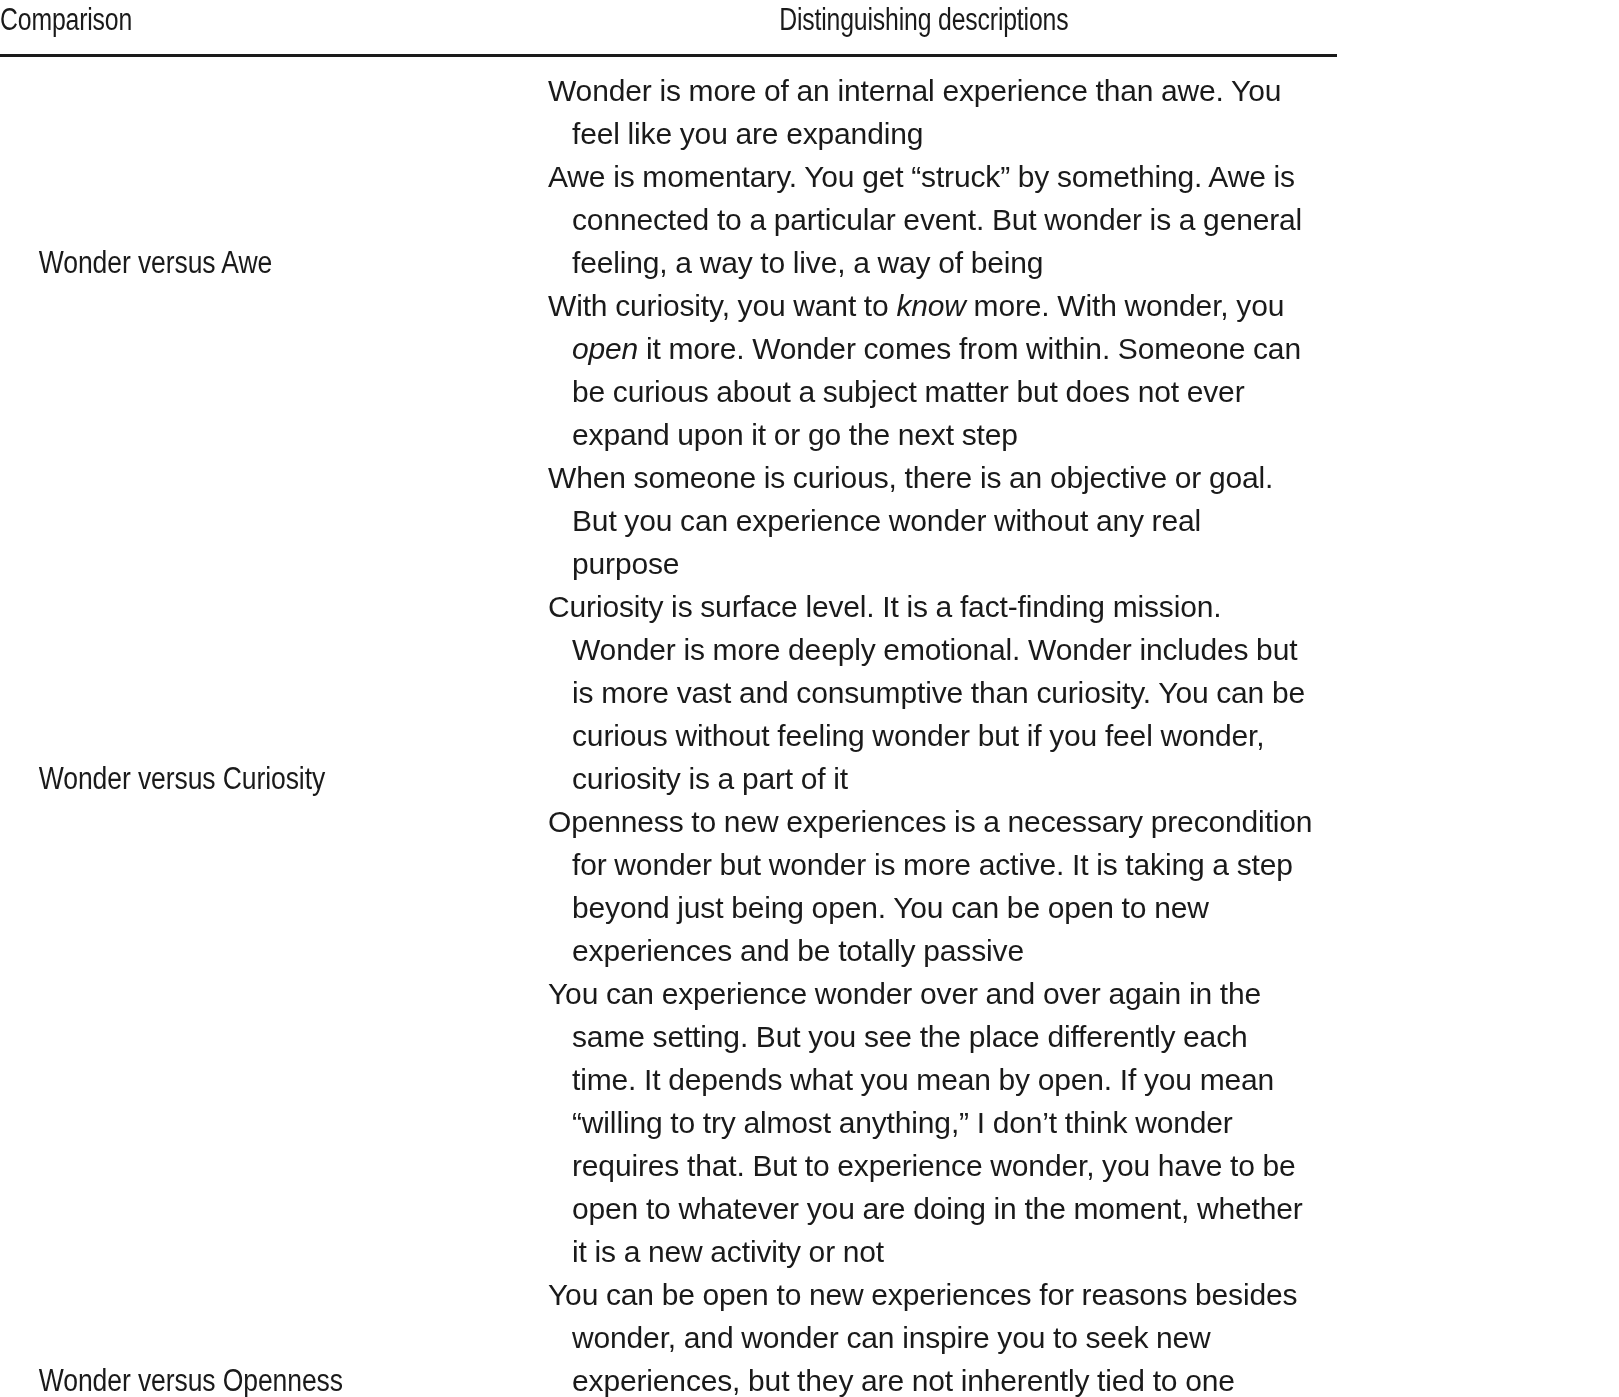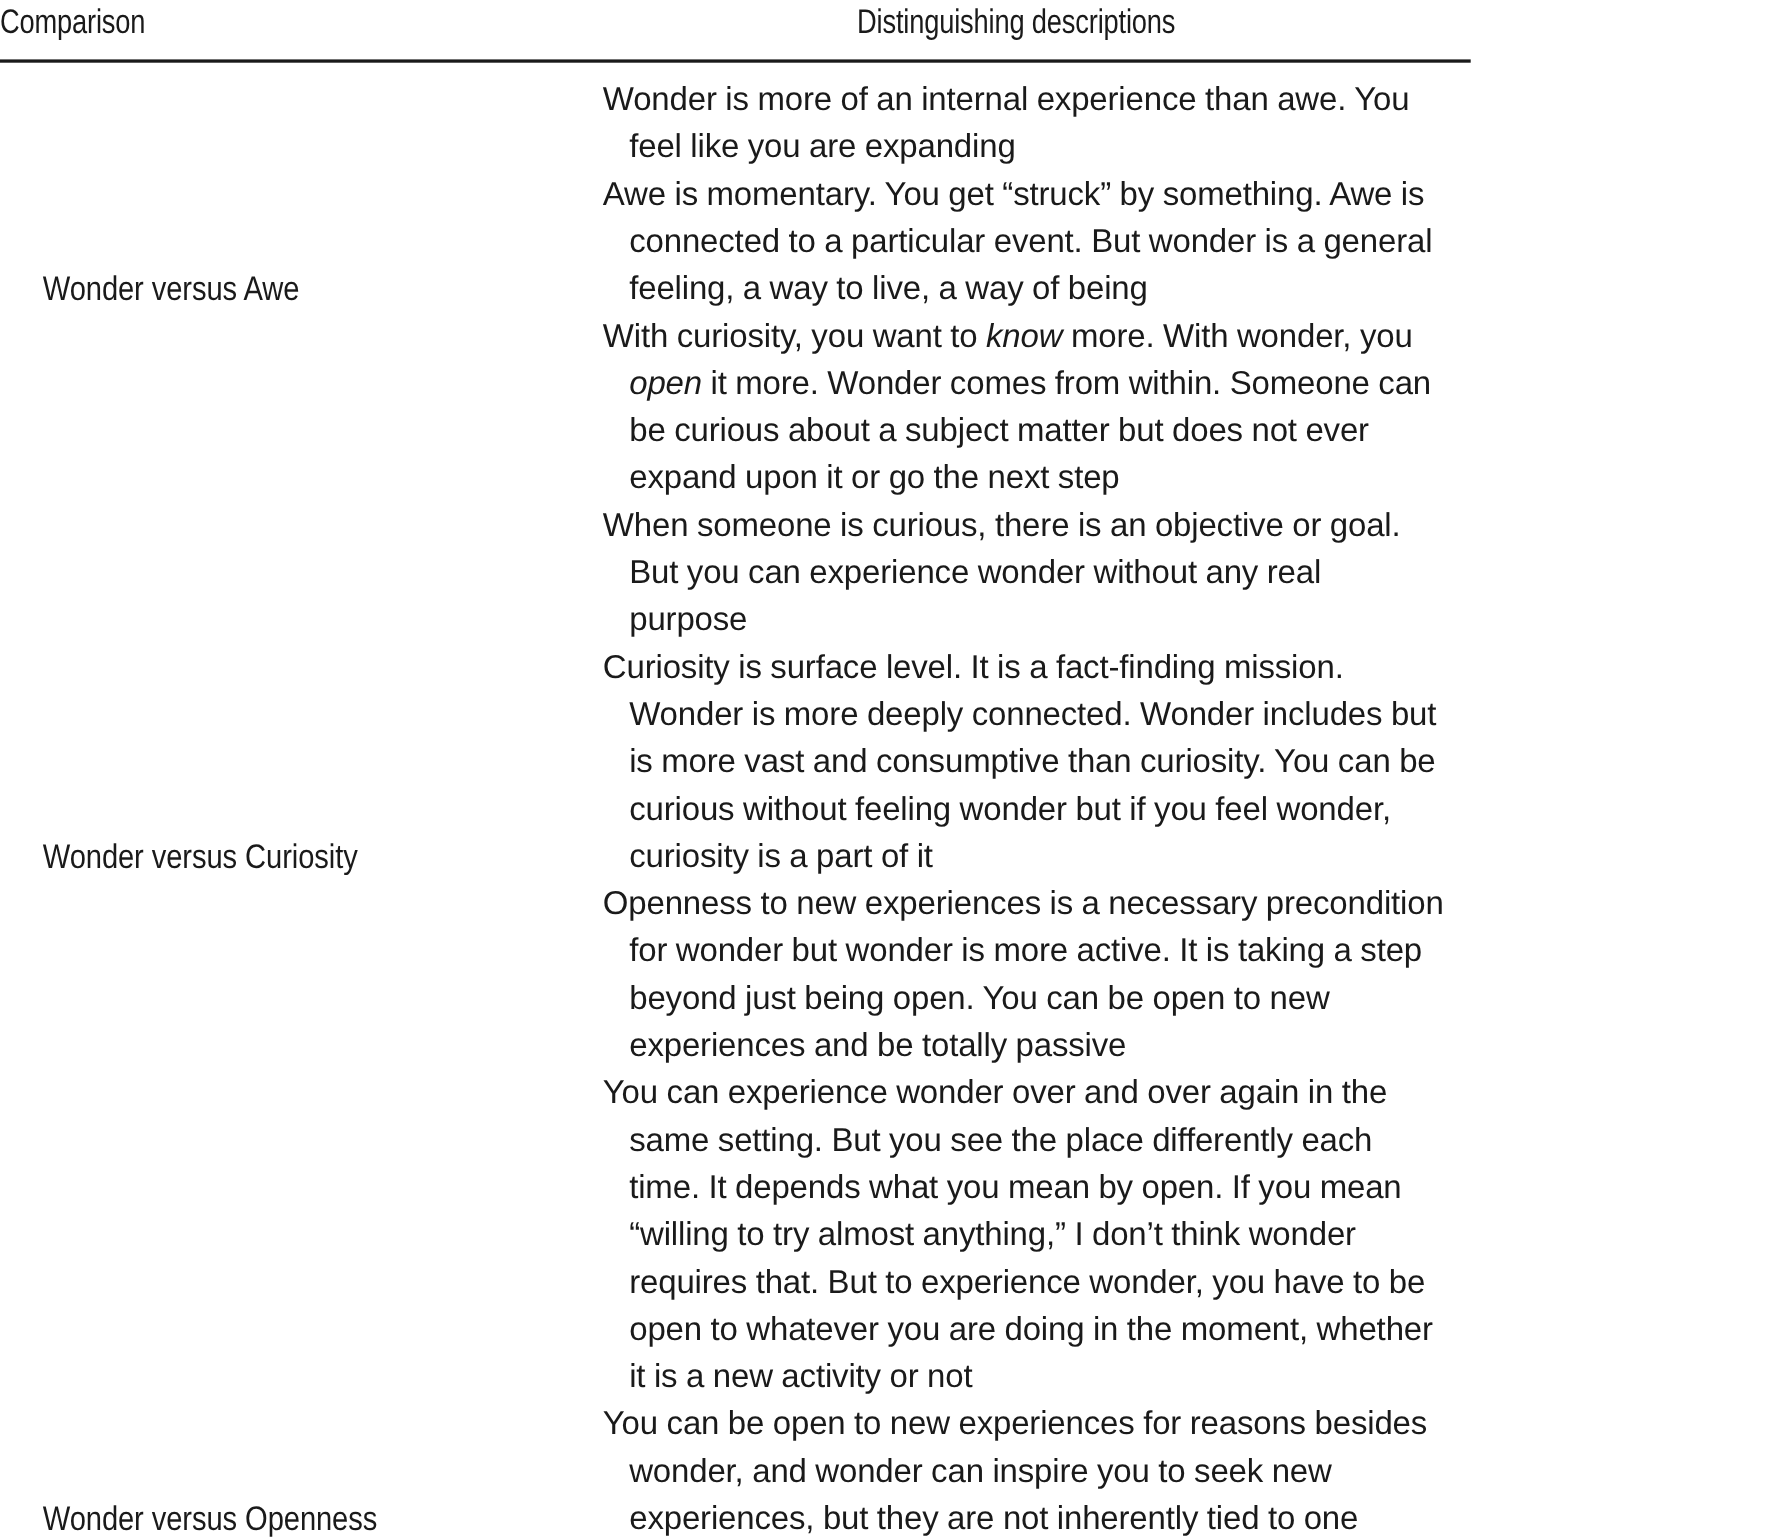--- a/index.html
+++ b/index.html
@@ -133,21 +133,21 @@
           <p class="para">Awe is momentary. You get “struck” by something. Awe is connected to a particular event. But wonder is a general feeling, a way to live, a way of being</p>
         </div>
       </div>
       <div class="row">
         <div class="cell-comparison">
           <span class="label">Wonder versus Curiosity</span>
         </div>
         <div class="cell-desc">
           <p class="para">With curiosity, you want to <i>know</i> more. With wonder, you <i>open</i> it more. Wonder comes from within. Someone can be curious about a subject matter but does not ever expand upon it or go the next step</p>
           <p class="para">When someone is curious, there is an objective or goal. But you can experience wonder without any real purpose</p>
-          <p class="para">Curiosity is surface level. It is a fact-finding mission. Wonder is more deeply connected. Wonder includes but is more vast and consumptive than curiosity. You can be curious without feeling wonder but if you feel wonder, curiosity is a part of it</p>
+          <p class="para">Curiosity is surface level. It is a fact-finding mission. Wonder is more deeply emotional. Wonder includes but is more vast and consumptive than curiosity. You can be curious without feeling wonder but if you feel wonder, curiosity is a part of it</p>
         </div>
       </div>
       <div class="row">
         <div class="cell-comparison">
           <span class="label">Wonder versus Openness</span>
           <span class="label cont-wrap" style="padding-left: 26px;">to New Experiences</span>
         </div>
         <div class="cell-desc">
           <p class="para">Openness to new experiences is a necessary precondition for wonder but wonder is more active. It is taking a step beyond just being open. You can be open to new experiences and be totally passive</p>
           <p class="para">You can experience wonder over and over again in the same setting. But you see the place differently each time. It depends what you mean by open. If you mean “willing to try almost anything,” I don’t think wonder requires that. But to experience wonder, you have to be open to whatever you are doing in the moment, whether it is a new activity or not</p>

